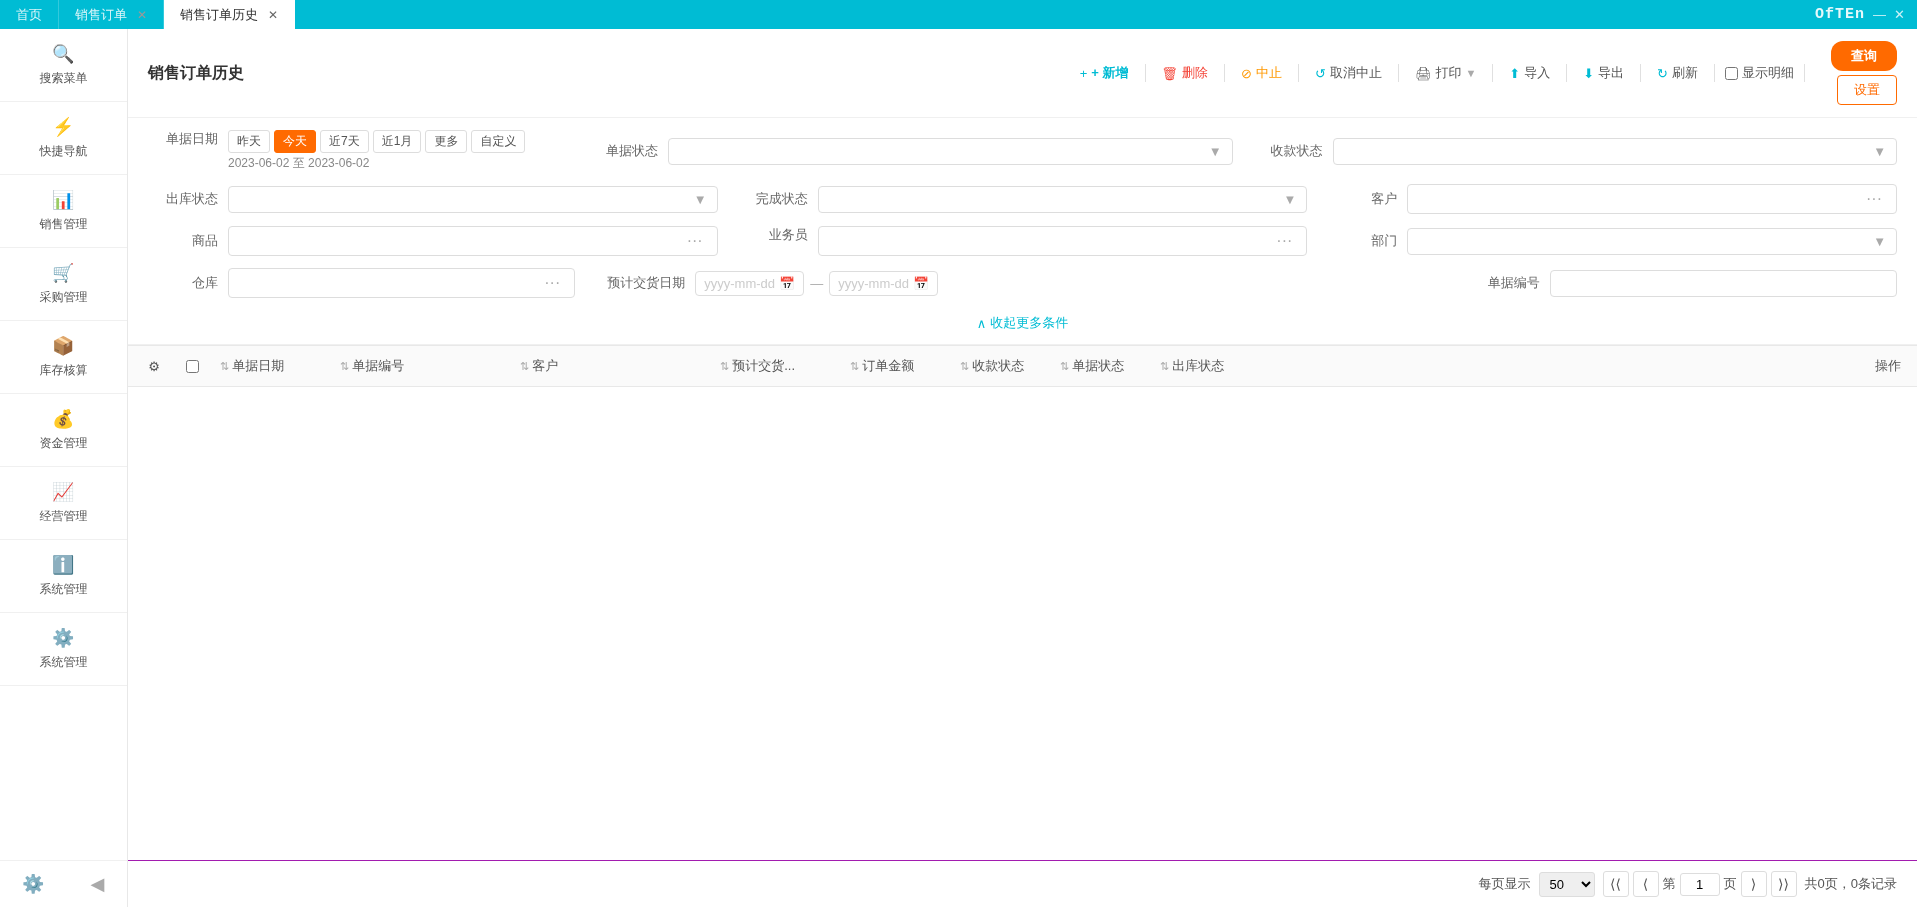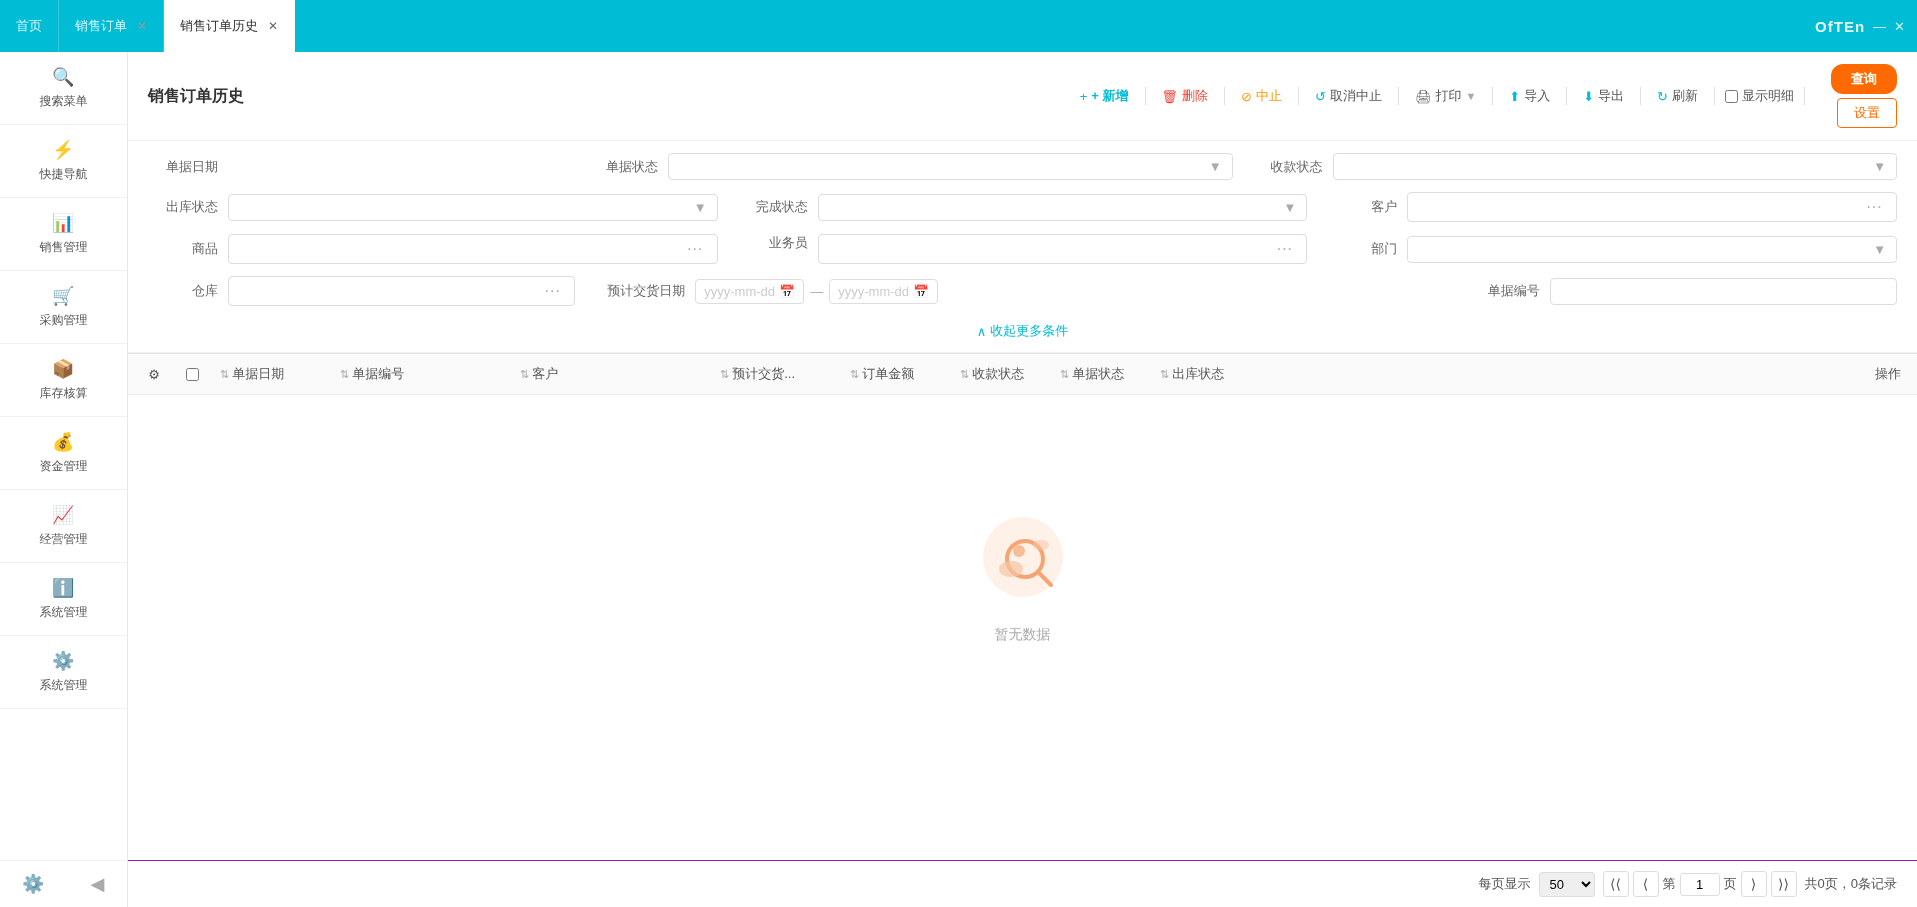--- a/index.html
+++ b/index.html
@@ -1,26 +1,26 @@
 <!DOCTYPE html>
 <html><head>
   <meta charset="utf-8">
   <style>
     * { margin: 0; padding: 0; box-sizing: border-box; }
     body { font-family: "Microsoft YaHei", "PingFang SC", sans-serif; font-size: 13px; color: #333; background: #f0f2f5; display: flex; flex-direction: column; height: 100vh; overflow: hidden; }
 
     
-    .top-bar { height: 52px; background: #00bcd4; display: flex; align-items: center; padding: 0 0 0 0; flex-shrink: 0; }
+    .top-bar { height: 29px; background: #00bcd4; display: flex; align-items: center; padding: 0 0 0 0; flex-shrink: 0; }
     .top-bar-tabs { display: flex; align-items: center; height: 100%; flex: 1; }
     .tab-item { display: flex; align-items: center; height: 100%; padding: 0 16px; cursor: pointer; color: rgba(255,255,255,0.85); font-size: 13px; gap: 6px; border-right: 1px solid rgba(255,255,255,0.2); }
     .tab-item.active { background: #fff; color: #333; }
     .tab-item .tab-close { font-size: 12px; color: #999; cursor: pointer; margin-left: 4px; }
     .tab-item.active .tab-close { color: #666; }
     .top-bar-right { display: flex; align-items: center; gap: 8px; padding-right: 12px; color: rgba(255,255,255,0.9); font-size: 13px; }
-    .top-bar-right .brand { font-size: 15px; font-weight: bold; letter-spacing: 1px; }
+    .top-bar-right .brand { font-size: 15px; font-weight: bold; letter-spacing: 1px; font-family: Liberation Mono, monospace; }
 
     
     .main-layout { display: flex; flex: 1; overflow: hidden; }
 
     
     .sidebar { width: 128px; background: #fff; border-right: 1px solid #e8e8e8; display: flex; flex-direction: column; flex-shrink: 0; }
     .sidebar-item { display: flex; flex-direction: column; align-items: center; padding: 14px 8px; cursor: pointer; color: #555; gap: 5px; font-size: 12px; border-bottom: 1px solid #f0f0f0; }
     .sidebar-item .icon { font-size: 18px; }
     .sidebar-footer { margin-top: auto; display: flex; align-items: center; justify-content: space-around; padding: 12px 0; border-top: 1px solid #f0f0f0; }
     .sidebar-footer .icon-btn { font-size: 18px; cursor: pointer; color: #f90; }
@@ -207,20 +207,31 @@
         </div>
       </div>
     </div>
 
     <div class="filter-section">
 
       <div class="filter-row">
 
         <div style="display:flex;align-items:flex-start;flex:0 0 auto;min-width:420px;">
           <span class="filter-label">单据日期</span>
+          <div>
+            <div class="date-quick">
+              <button class="date-btn">昨天</button>
+              <button class="date-btn active">今天</button>
+              <button class="date-btn">近7天</button>
+              <button class="date-btn">近1月</button>
+              <button class="date-btn">更多</button>
+              <button class="date-btn">自定义</button>
+            </div>
+            <div class="date-range-text">2023-06-02 至 2023-06-02</div>
+          </div>
         </div>
 
         <div style="display:flex;align-items:center;flex:1;min-width:0;margin-left:20px;">
           <span class="filter-label">单据状态</span>
           <div class="select-field" style="flex:1;">
             <span style="color:#ccc;flex:1;"></span>
             <span class="arrow">▼</span>
           </div>
         </div>
 
@@ -354,33 +365,20 @@
         </div>
         <div class="th col-out-status">
           <span style="color:#aaa;font-size:11px;">⇅</span>
           <span>出库状态</span>
         </div>
         <div class="th col-actions">
           <span>操作</span>
         </div>
       </div>
 
-      <div class="empty-container">
-        <div style="margin-bottom:16px;">
-          <svg width="100" height="100" viewBox="0 0 100 100" xmlns="http://www.w3.org/2000/svg">
-            <circle cx="50" cy="50" r="40" fill="#fde8d8" opacity="0.6"></circle>
-            <circle cx="52" cy="52" r="18" fill="none" stroke="#f5a574" stroke-width="4"></circle>
-            <line x1="65" y1="65" x2="78" y2="78" stroke="#f5a574" stroke-width="4" stroke-linecap="round"></line>
-            <circle cx="46" cy="44" r="6" fill="#f5a574" opacity="0.7"></circle>
-            <ellipse cx="38" cy="62" rx="12" ry="8" fill="#f5c4a1" opacity="0.7"></ellipse>
-            <ellipse cx="68" cy="38" rx="8" ry="5" fill="#f5c4a1" opacity="0.5"></ellipse>
-          </svg>
-        </div>
-        <span style="color:#aaa;font-size:14px;">暂无数据</span>
-      </div>
     </div>
 
     <div class="pagination">
       <span>每页显示</span>
       <select class="page-size-select">
         <option value="20">20</option>
         <option value="50" selected="">50</option>
         <option value="100">100</option>
       </select>
       <div class="page-nav">

